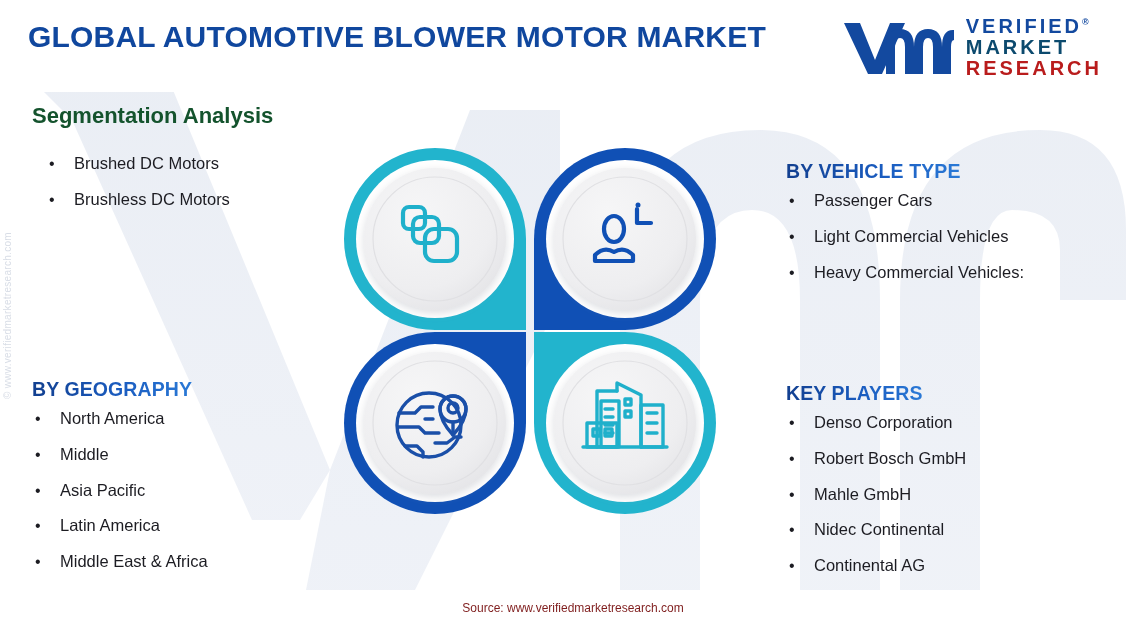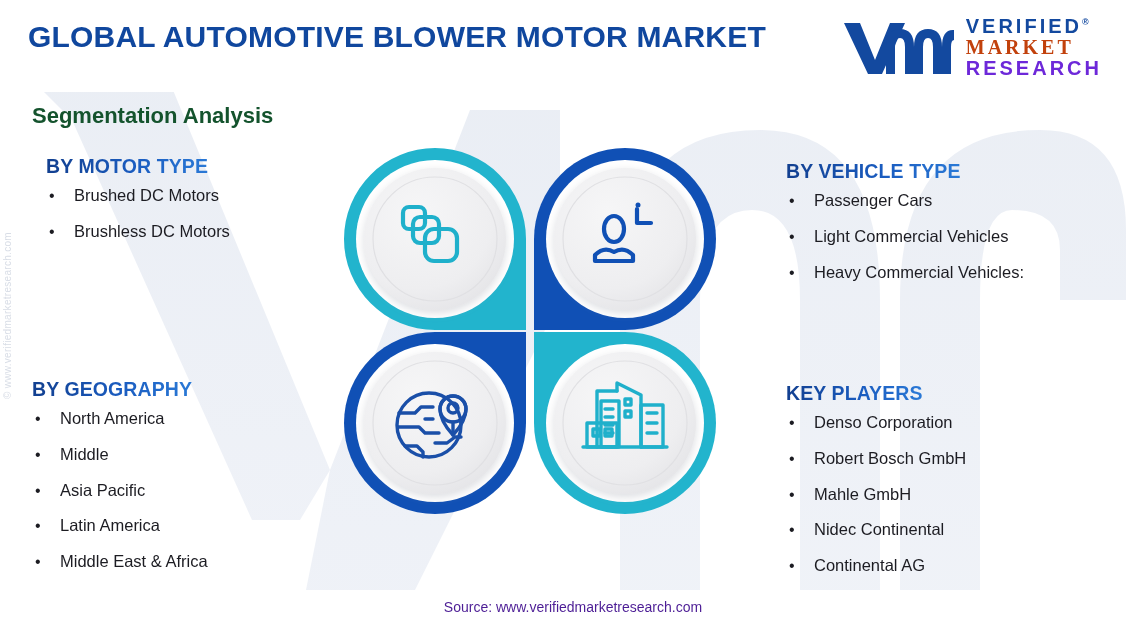--- a/index.html
+++ b/index.html
@@ -63,22 +63,22 @@
     flex-direction: column;
     line-height: 1.06;
   }
   .logo-line {
     font-size: 20px;
     font-weight: 700;
     letter-spacing: 3.0px;
     white-space: nowrap;
   }
   .logo-line.l1 { color: #13499f; position: relative; }
-  .logo-line.l2 { color: #c2410c; font-family: Liberation Serif, serif; }
-  .logo-line.l3 { color: #6d28d9; }
+  .logo-line.l2 { color: #0c4a6e; }
+  .logo-line.l3 { color: #b91c1c; }
   .logo-reg {
     font-size: 9px;
     vertical-align: super;
     font-weight: 700;
     letter-spacing: 0;
   }
 
   
   .subtitle {
     position: absolute;
@@ -161,22 +161,22 @@
   }
   .quad-svg { display: block; }
 
   
   .footer-source {
     position: absolute;
     left: 0;
     right: 0;
     bottom: 8px;
     text-align: center;
-    font-size: 14px;
-    color: #4c1d95;
+    font-size: 12px;
+    color: #7f1d1d;
     z-index: 6;
     padding-left: 20px;
   }
 </style>
 </head>
 <body>
 
 <div id="infographic">
 
   <svg class="bg-watermark" viewBox="0 0 1126 623" xmlns="http://www.w3.org/2000/svg" aria-hidden="true">
@@ -220,21 +220,20 @@
         <div class="logo-line l3">RESEARCH</div>
       </div>
     </div>
   </div>
 
   <div class="subtitle">Segmentation Analysis</div>
 
   <div class="side-watermark">© www.verifiedmarketresearch.com</div>
 
   <div class="segment" id="seg-motor">
-    <div class="seg-heading">BY MOTOR TYPE</div>
     <ul class="seg-list">
       <li><span class="bullet">•</span><span>Brushed DC Motors</span></li>
       <li><span class="bullet">•</span><span>Brushless DC Motors</span></li>
     </ul>
   </div>
 
   <div class="segment" id="seg-vehicle">
     <div class="seg-heading">BY VEHICLE TYPE</div>
     <ul class="seg-list">
       <li><span class="bullet">•</span><span>Passenger Cars</span></li>

